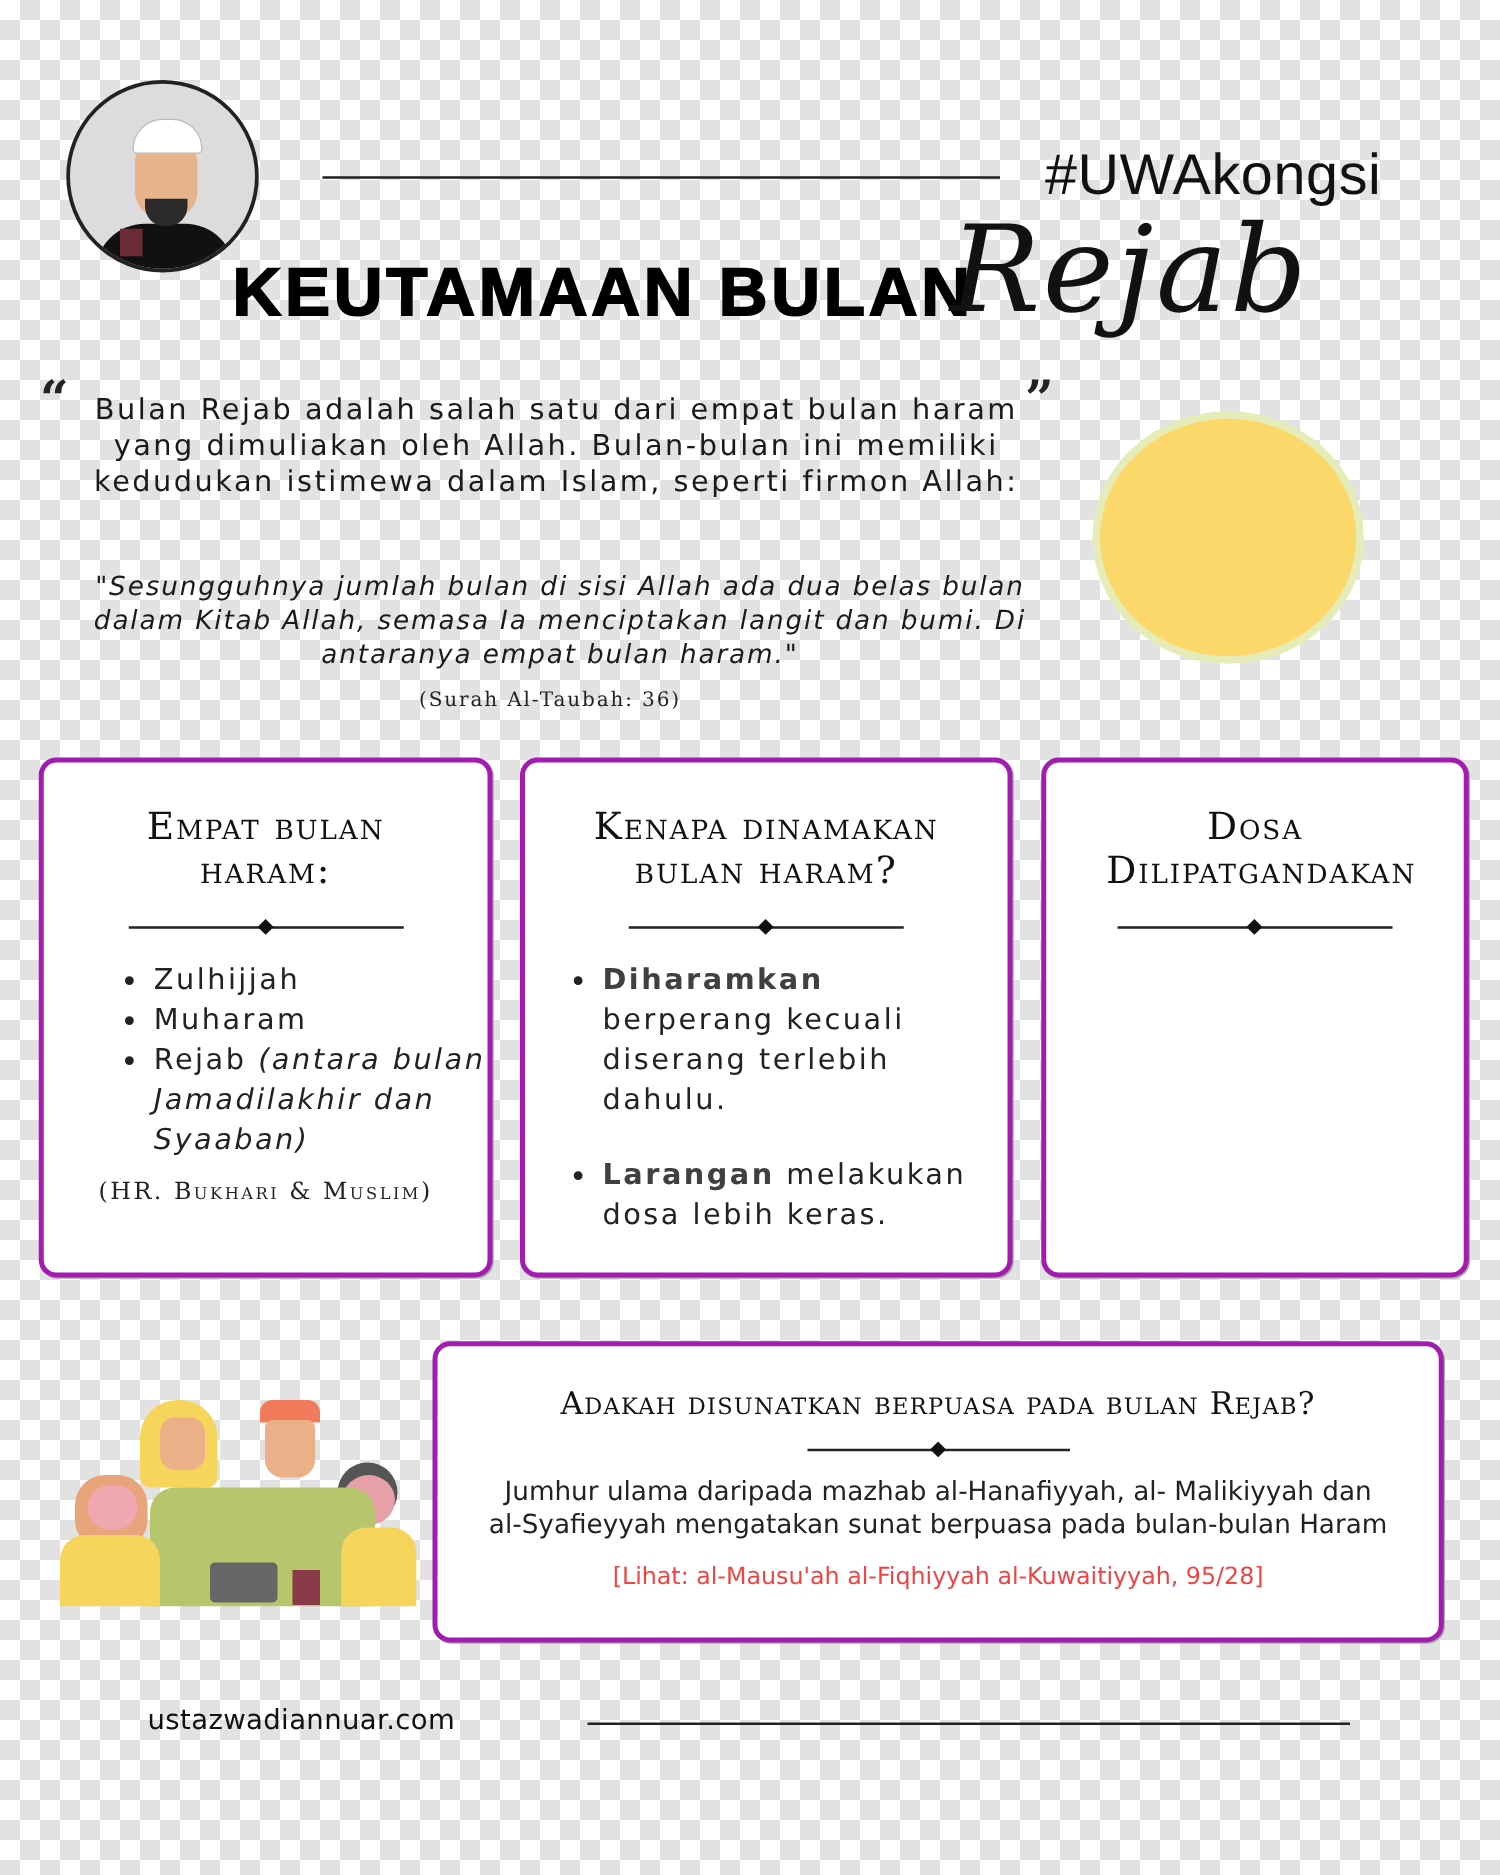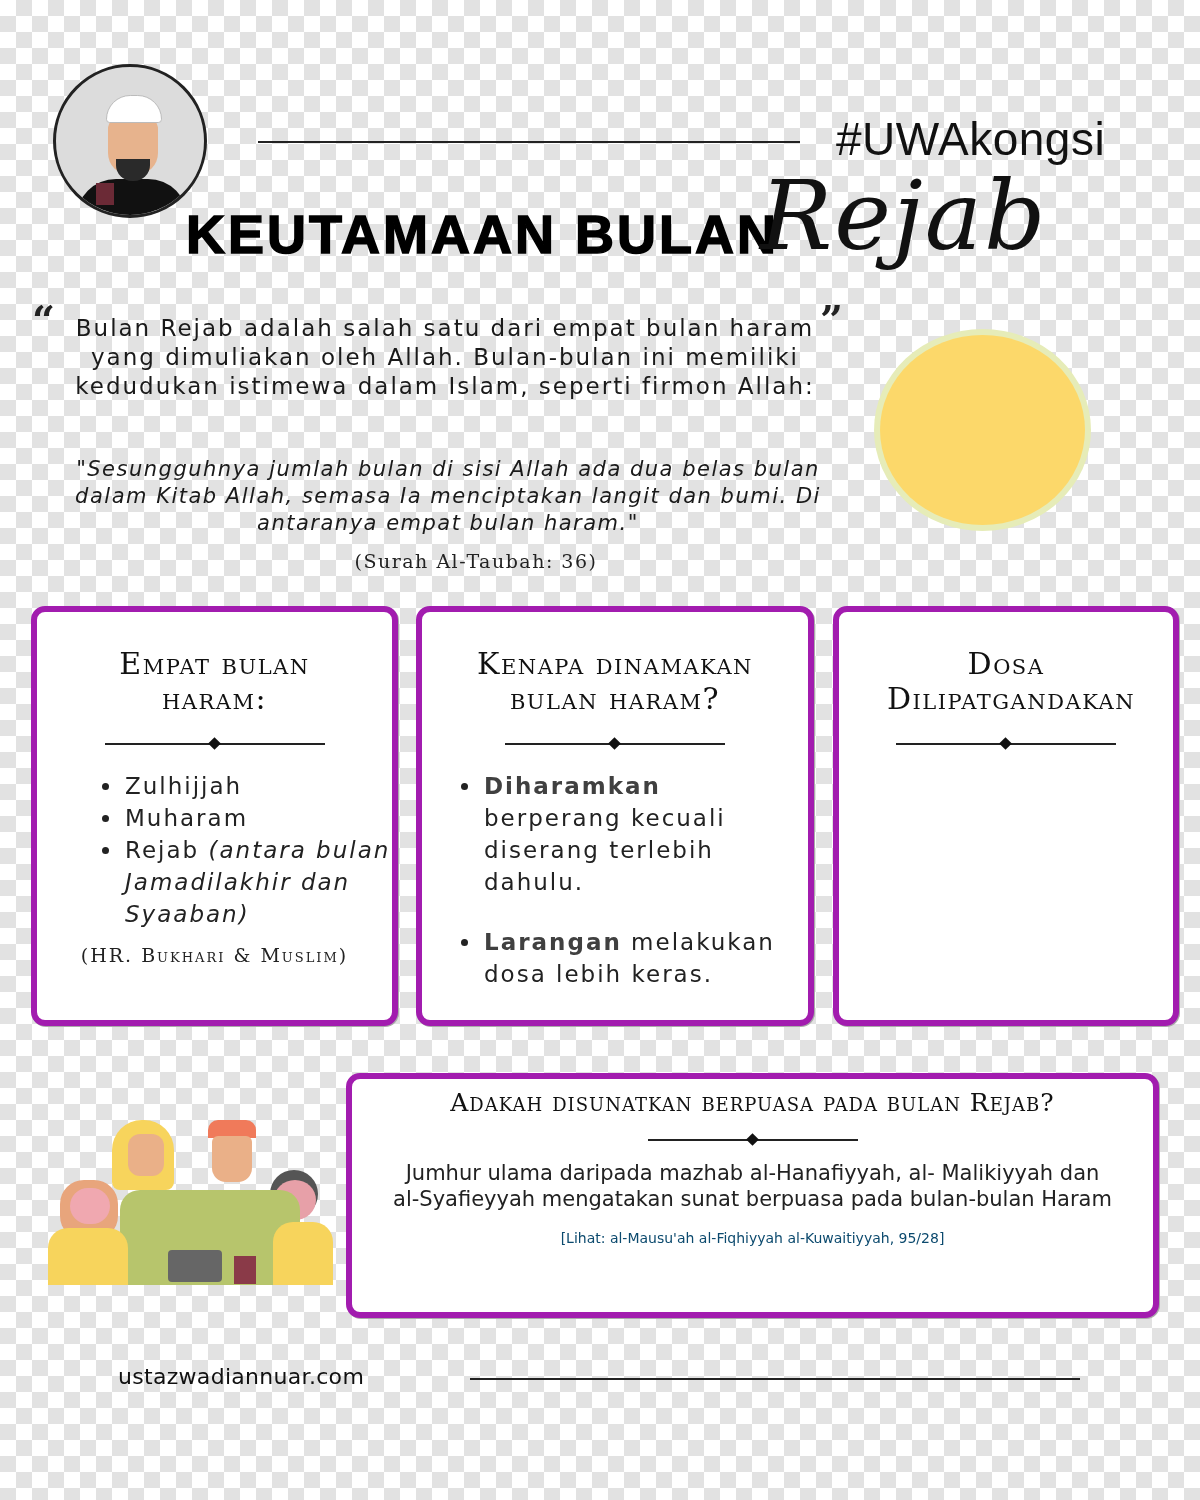--- a/index.html
+++ b/index.html
@@ -48,30 +48,30 @@
   .intro {
     left: 60px; top: 314px; width: 770px; text-align: center;
     font-size: 23px; line-height: 29px; letter-spacing: 2px; color: #1a1a1a;
   }
   .ayah {
     left: 58px; top: 456px; width: 780px; text-align: center; font-style: italic;
     font-size: 21px; line-height: 27px; letter-spacing: 1.5px; color: #1a1a1a;
   }
   .surah {
     left: 240px; top: 550px; width: 400px; text-align: center;
-    font-family: "DejaVu Serif", serif; font-size: 19px; letter-spacing: 1.5px; color:#222;padding-left:36px;
+    font-family: "DejaVu Serif", serif; font-size: 16px; letter-spacing: 1.5px; color:#222;
   }
 
   .sun {
     left: 880px; top: 335px; width: 205px; height: 190px; border-radius: 50%;
     background: #fcd86a; box-shadow: 0 0 0 6px #e6ecb8;
   }
 
   .card {
-    position: absolute; background: #fff; border: 6px solid #a21caf; border-radius: 14px;
+    position: absolute; background: #fff; border: 4px solid #a21caf; border-radius: 14px;
     box-shadow: 1px 1px 0 #aaa;
   }
   .card-title {
     text-align: center; font-family: "DejaVu Serif", serif; font-variant: small-caps;
     font-size: 30px; line-height: 35px; letter-spacing: 1.5px; color: #111; margin-top: 34px;
   }
   .divider { position: relative; height: 12px; margin: 22px auto 20px; }
   .divider .ln { position:absolute; top:5px; left:0; right:0; height:2px; background:#222; }
   .divider .dot { position:absolute; top:1px; left:50%; width:9px; height:9px; margin-left:-5px; background:#111; transform: rotate(45deg); }
 
@@ -88,24 +88,24 @@
   .card2 { left: 416px; top: 606px; width: 386px; height: 408px; }
   .card2 ul { margin-left: 62px; width: 300px; }
   .card2 li { margin-bottom: 28px; }
 
   .card3 { left: 833px; top: 606px; width: 334px; height: 408px; }
   .card3 ul { margin-left: 67px; width: 250px; }
   .card3 li { font-size: 20px; line-height: 29px; letter-spacing: 1.5px; }
   .card3 li::before { left: -20px; top: 12px; width: 6px; height: 6px; }
 
   .card4 { left: 346px; top: 1073px; width: 801px; height: 233px; }
-  .card4 .card-title { font-size: 25px; margin-top: 6px; letter-spacing: 1px; }
+  .card4 .card-title { font-size: 25px; margin-top: 28px; letter-spacing: 1px; }
   .card4 .divider { margin: 14px auto 14px; }
   .card4 .body { text-align: center; font-size: 21px; line-height: 26px; color: #222; padding: 0 40px; }
-  .card4 .ref { text-align: center; font-size: 14px; color: #0c4a6e; margin-top: 18px; }
+  .card4 .ref { text-align: center; font-size: 19px; color: #ef4444; margin-top: 18px; }
 
   
   .family { left: 48px; top: 1110px; width: 285px; height: 175px; }
   .fam { position:absolute; }
 
   .website { left: 118px; top: 1364px; font-size: 22px; color: #111; letter-spacing: 0.3px; }
 </style>
 </head>
 <body>
 

